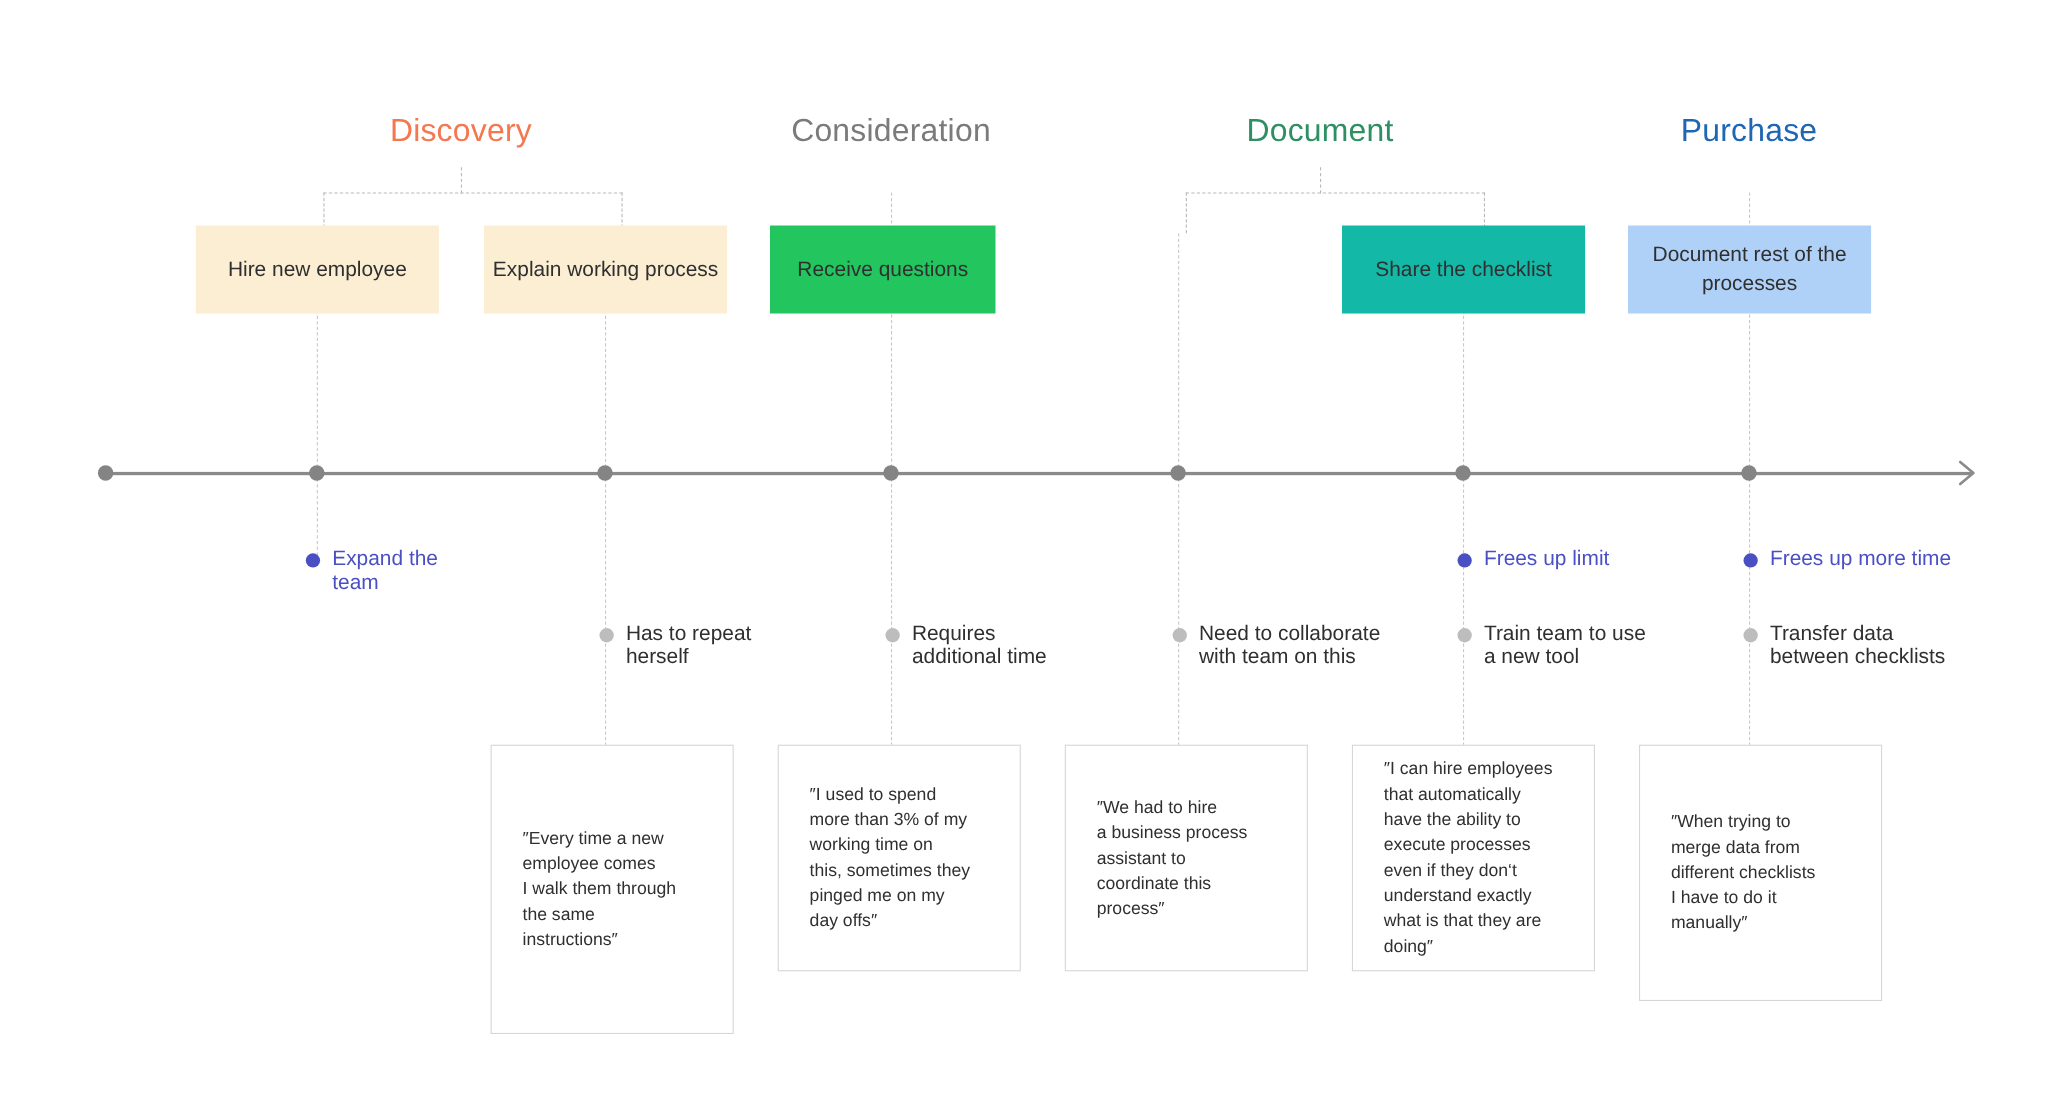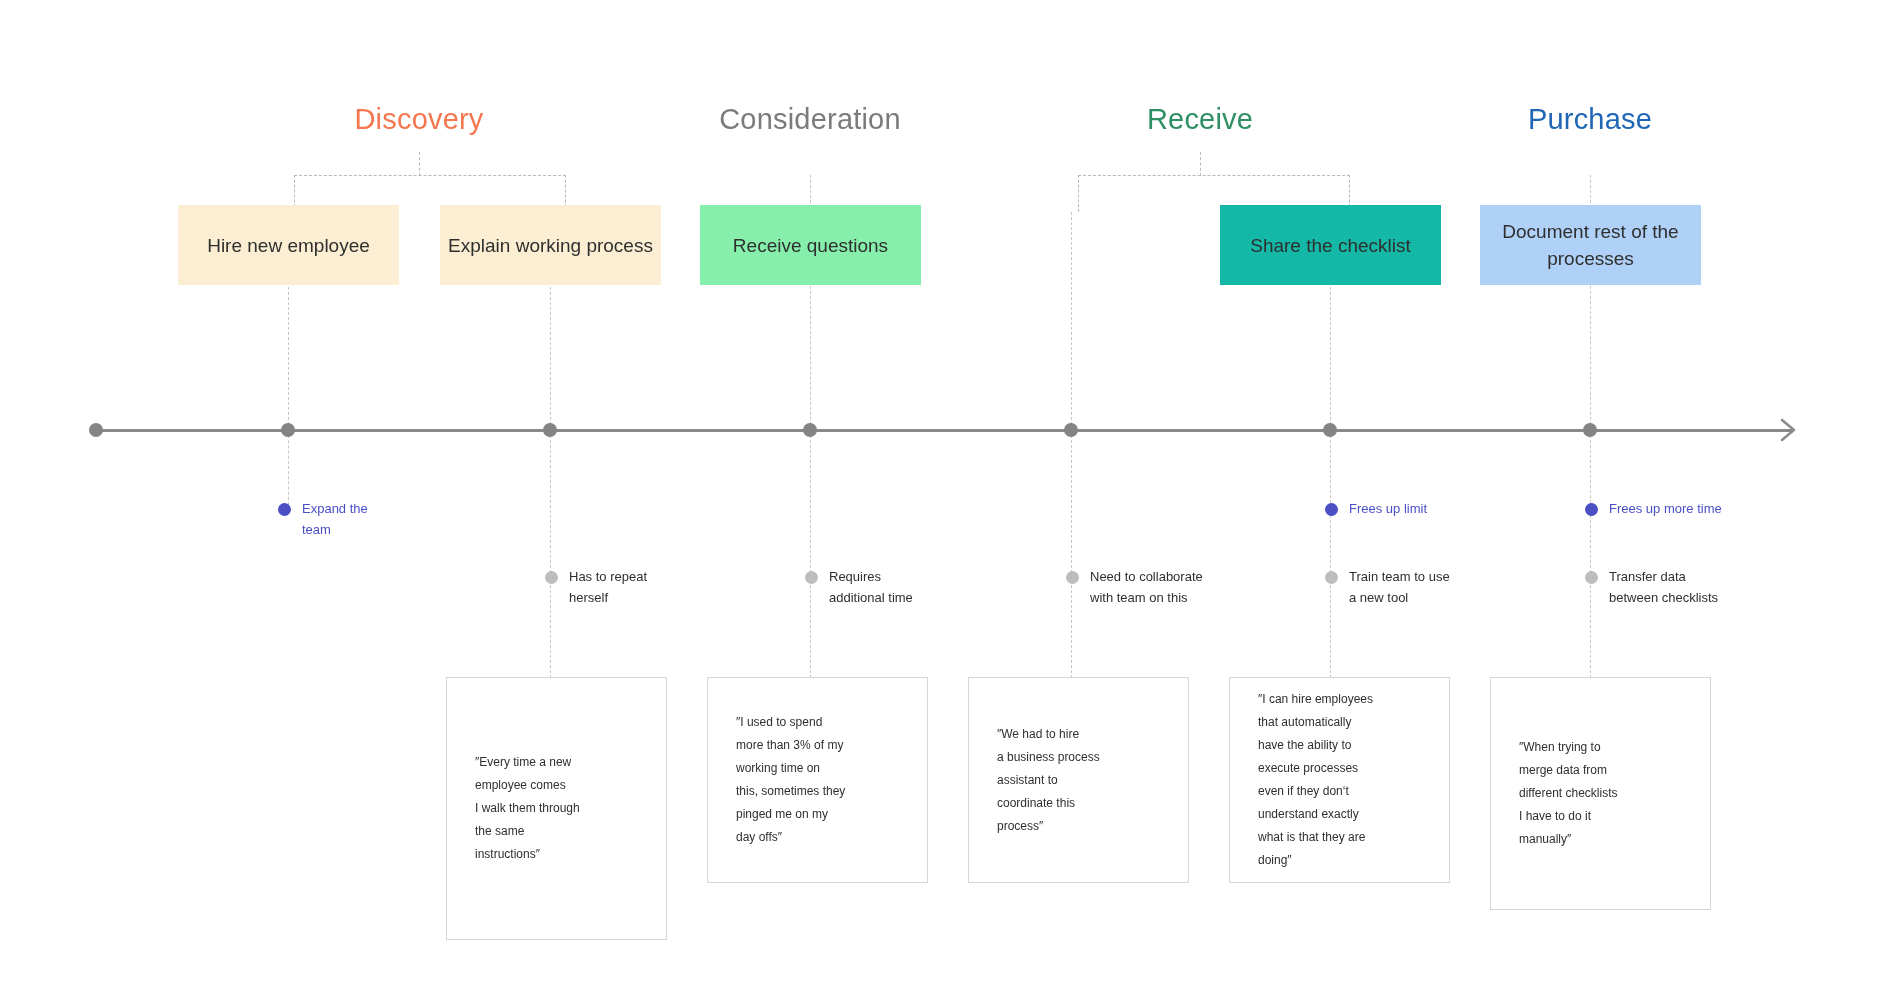--- a/index.html
+++ b/index.html
@@ -101,52 +101,52 @@
     gap: 11px;
   }
   .annot-dot {
     width: 13px;
     height: 13px;
     border-radius: 50%;
     flex: 0 0 13px;
     margin-top: 5px;
   }
   .annot-text {
-    font-size: 13px;
+    font-size: 19px;
     line-height: 21px;
     white-space: pre-line;
   }
   .annot.opportunity .annot-text { color: #4a4fc4; }
   .annot.pain .annot-text { color: #2f2f2f; }
 
   
   .quote-card {
     position: absolute;
     border: 1px solid #d6d6d6;
     background: #ffffff;
     box-sizing: border-box;
     display: flex;
     align-items: center;
     padding: 0 28px;
   }
   .quote-text {
-    font-size: 12px;
+    font-size: 16px;
     line-height: 23px;
     color: #2f2f2f;
     white-space: pre-line;
   }
 </style>
 </head>
 <body>
 
 <div id="canvas">
 
   <div class="stage-title" style="left:419px;color:#f5774f">Discovery</div>
   <div class="stage-title" style="left:810px;color:#7b7b7b">Consideration</div>
-  <div class="stage-title" style="left:1200px;color:#2e8f63">Receive</div>
+  <div class="stage-title" style="left:1200px;color:#2e8f63">Document</div>
   <div class="stage-title" style="left:1590px;color:#1f66b5">Purchase</div>
 
   <div class="bracket" style="left:294px;top:175px;width:272px;height:37px"></div>
   <div class="bracket-stem" style="left:419px;top:152px;height:24px"></div>
 
   <div class="bracket" style="left:1078px;top:175px;width:272px;height:37px"></div>
   <div class="bracket-stem" style="left:1200px;top:152px;height:24px"></div>
 
   <div class="col-line" style="left:288px;top:212px;height:218px"></div>
   <div class="col-line" style="left:288px;top:430px;height:75px"></div>
@@ -163,21 +163,21 @@
   <div class="col-line" style="left:1330px;top:212px;height:218px"></div>
   <div class="col-line" style="left:1330px;top:430px;height:248px"></div>
 
   <div class="col-line" style="left:1590px;top:175px;height:255px"></div>
   <div class="col-line" style="left:1590px;top:430px;height:248px"></div>
 
   <div class="stage-box" style="left:178px;top:205px;width:221px;background:#fbeed3">Hire new
 employee</div>
   <div class="stage-box" style="left:440px;top:205px;width:221px;background:#fbeed3">Explain working
 process</div>
-  <div class="stage-box" style="left:700px;top:205px;width:221px;background:#86efac">Receive
+  <div class="stage-box" style="left:700px;top:205px;width:205px;background:#22c55e">Receive
 questions</div>
   <div class="stage-box" style="left:1220px;top:205px;width:221px;background:#14b8a6">Share the
 checklist</div>
   <div class="stage-box" style="left:1480px;top:205px;width:221px;background:#afd1f7">Document rest
 of the processes</div>
 
   <div id="timeline-axis"></div>
   <div class="axis-dot" style="left:96px"></div>
   <div class="axis-dot" style="left:288px"></div>
   <div class="axis-dot" style="left:550px"></div>

